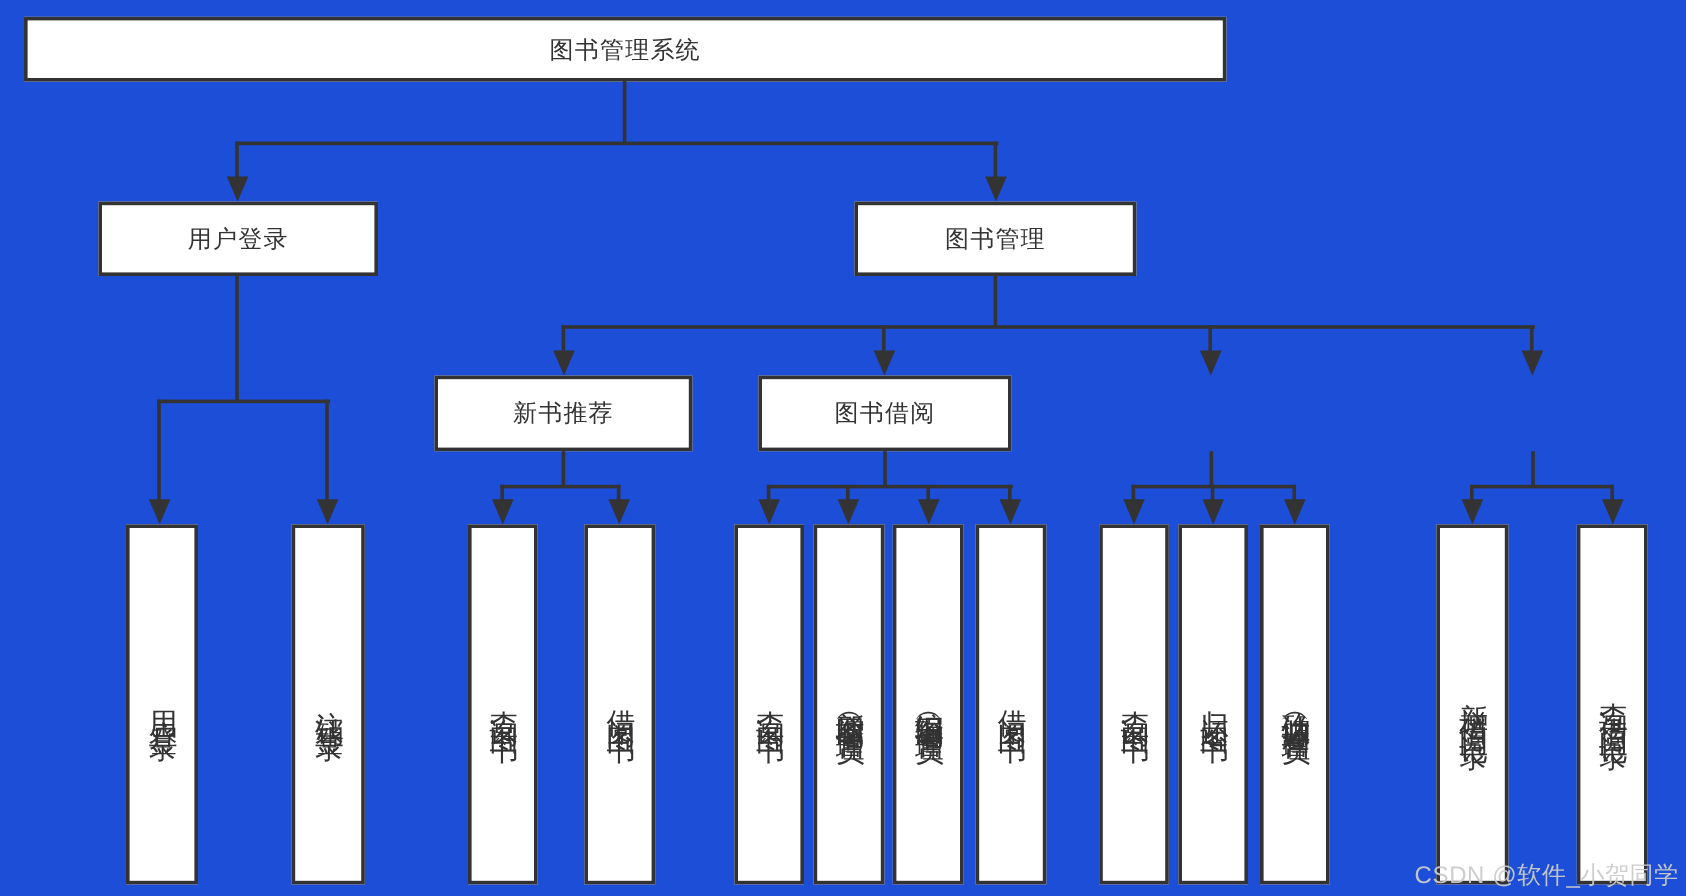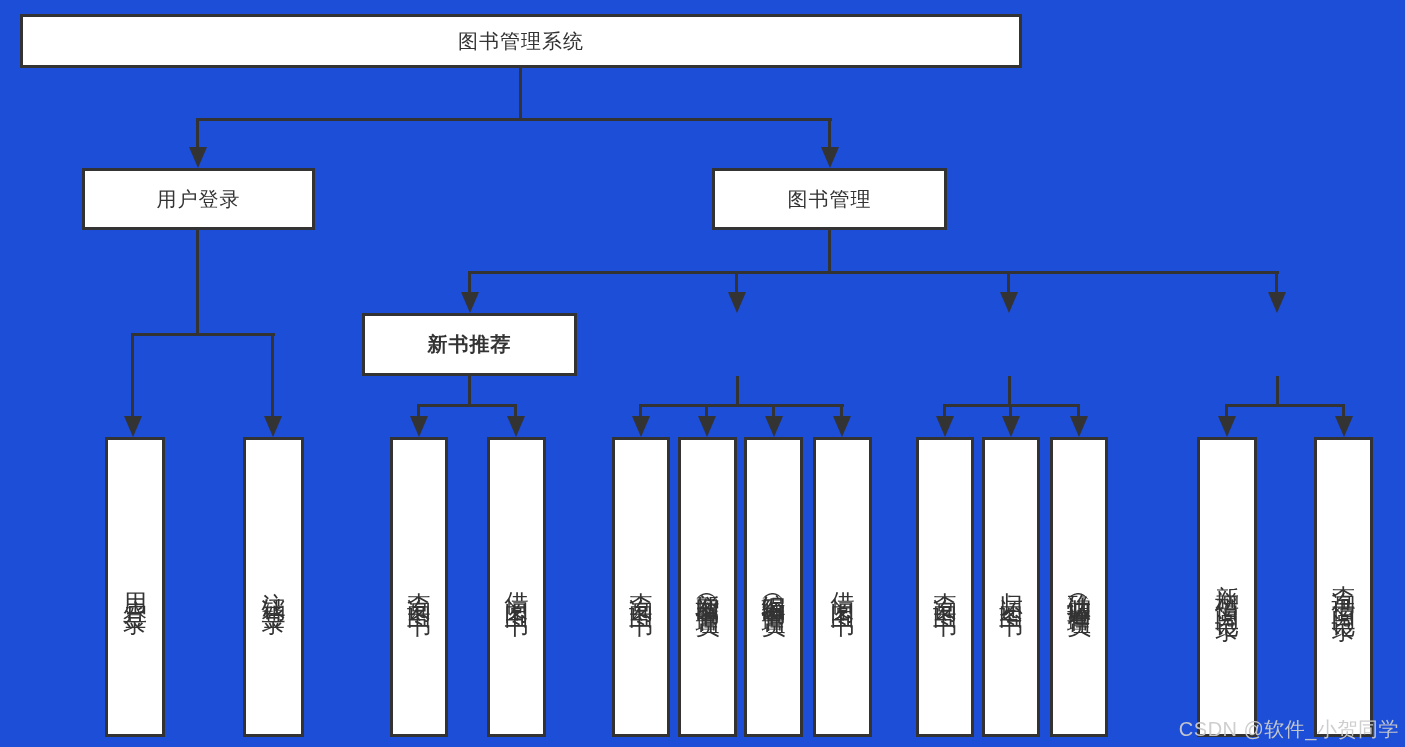--- a/index.html
+++ b/index.html
@@ -83,22 +83,25 @@
   <div class="line" style="left:468px; top:271px; width:811px; height:3px;"></div>
   <div class="line" style="left:468px; top:271px; width:3px; height:24px;"></div>
   <div class="line" style="left:735px; top:271px; width:3px; height:24px;"></div>
   <div class="line" style="left:1007px; top:271px; width:3px; height:24px;"></div>
   <div class="line" style="left:1275px; top:271px; width:3px; height:24px;"></div>
   <div class="arrow" style="left:461px; top:292px;"></div>
   <div class="arrow" style="left:728px; top:292px;"></div>
   <div class="arrow" style="left:1000px; top:292px;"></div>
   <div class="arrow" style="left:1268px; top:292px;"></div>
 
-  <div class="box hbox" style="left:362px; top:313px; width:215px; height:63px;font-weight:bold;">
+  <div class="box hbox" style="left:362px; top:313px; width:215px; height:63px;">
     <span>新书推荐</span>
+  </div>
+  <div class="box hbox" style="left:632px; top:313px; width:211px; height:63px;">
+    <span>图书借阅</span>
   </div>
 
   <div class="line" style="left:468px; top:376px; width:3px; height:30px;"></div>
   <div class="line" style="left:417px; top:404px; width:100px; height:3px;"></div>
   <div class="line" style="left:417px; top:404px; width:3px; height:14px;"></div>
   <div class="line" style="left:514px; top:404px; width:3px; height:14px;"></div>
   <div class="arrow" style="left:410px; top:416px;"></div>
   <div class="arrow" style="left:507px; top:416px;"></div>
 
   <div class="line" style="left:736px; top:376px; width:3px; height:30px;"></div>

